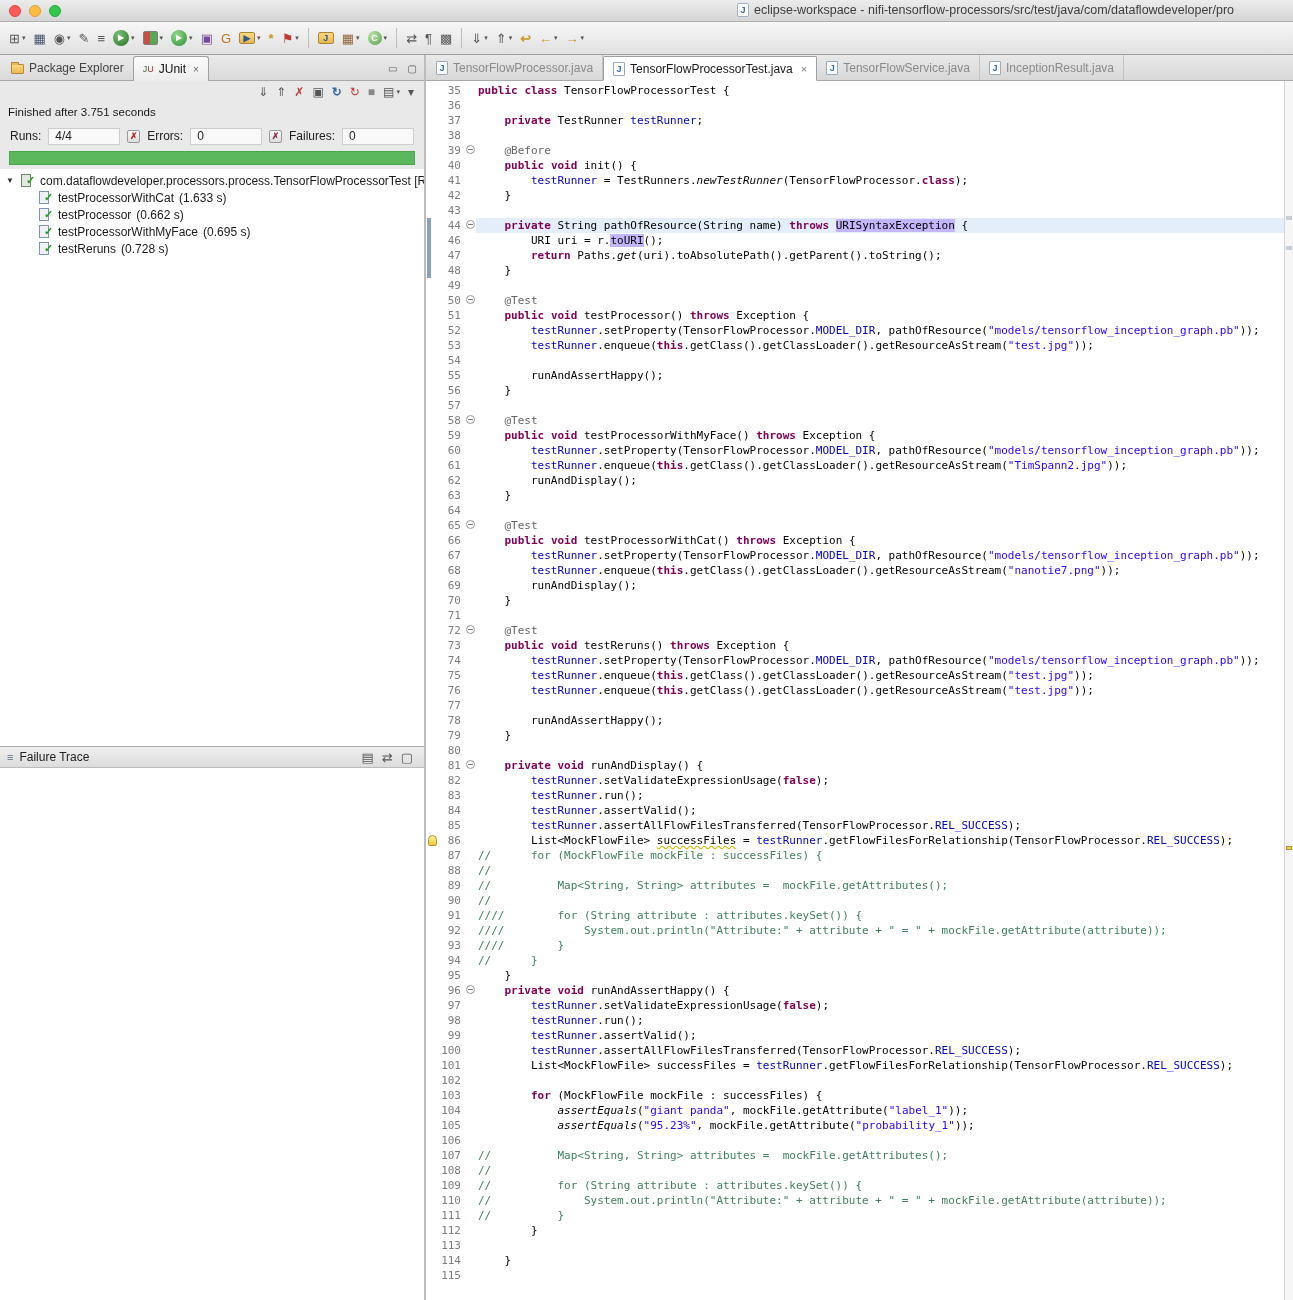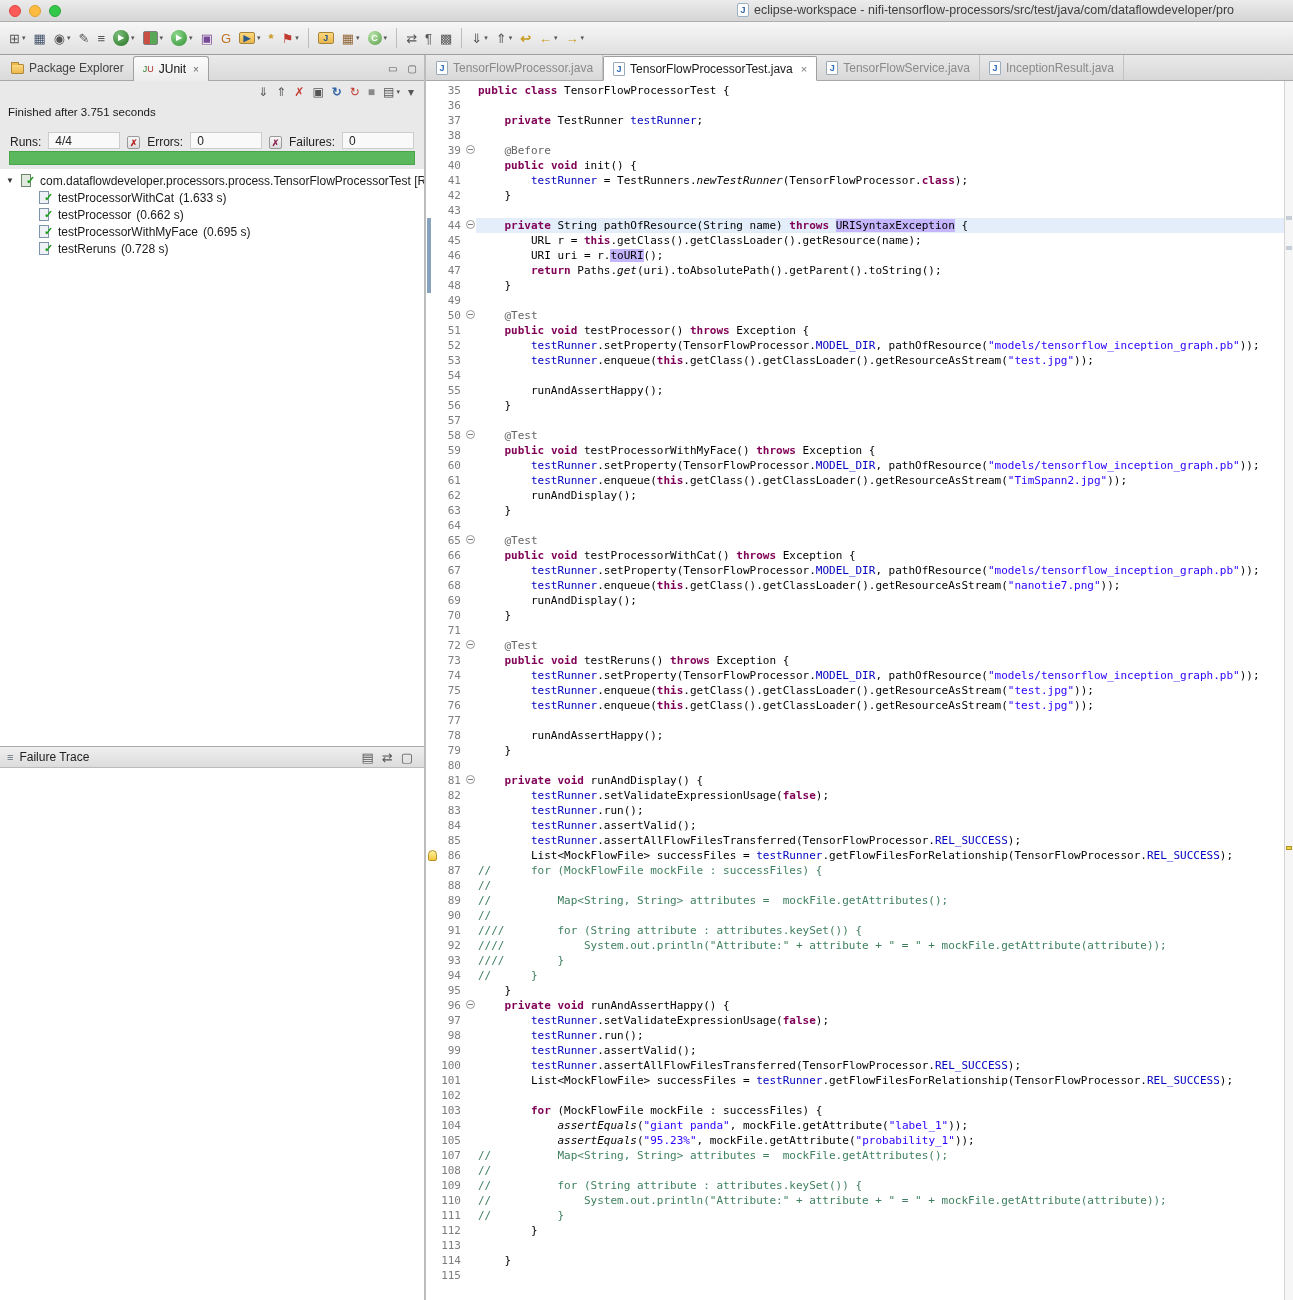--- a/index.html
+++ b/index.html
@@ -49,21 +49,21 @@
   .winbtn{font-size:10px;color:#555;padding:0 5px 6px 5px}
   .pkg-ic{width:13px;height:10px;background:linear-gradient(#ffd87e,#edb94f);border:1px solid #b08a3c;border-radius:1px;position:relative;margin-top:2px}
   .pkg-ic::before{content:'';position:absolute;top:-3px;left:-1px;width:6px;height:2px;background:#edb94f;border:1px solid #b08a3c;border-bottom:none;border-radius:1px 1px 0 0}
   .ju-ic{font-size:9px;font-weight:normal}
   .ju-ic .j{color:#2a7a2a}.ju-ic .u{color:#b03030}
 
   .jtoolbar{height:22px;flex:none;display:flex;justify-content:flex-end;align-items:center;padding:0 6px;background:#e9e9e9}
   .jtoolbar .tbi{height:20px}
   .jtoolbar .gl{font-size:12px}
   .status{height:20px;flex:none;font-size:11.5px;color:#1a1a1a;padding:3px 8px 0}
-  .counts{height:26px;flex:none;display:flex;align-items:flex-end;padding:0 10px;font-size:12px;color:#222;gap:7px}
+  .counts{height:26px;flex:none;display:flex;align-items:center;padding:0 10px;font-size:12px;color:#222;gap:7px}
   .chip{min-width:72px;height:17px;border:1px solid #cdcdcd;background:#f9f9f9;display:inline-flex;align-items:center;padding:0 6px;font-size:12px}
   .cnt-ic{width:14px;height:13px;background:linear-gradient(#f8f8f8,#ddd);border:1px solid #999;font-size:9px;font-weight:bold;display:inline-flex;align-items:center;justify-content:center;border-radius:2px}
   .cnt-ic.err{color:#b22222}
   .cnt-ic.fail{color:#8b2252}
   .pbar-wrap{height:20px;flex:none;padding:2px 9px 0}
   .pbar{height:14px;background:#5cb85c;border:1px solid #49a549}
 
   .tree{flex:1;background:#fff;overflow:hidden;padding-top:3px;font-size:12px;color:#1a1a1a}
   .trow{height:17px;display:flex;align-items:center;gap:5px;padding-left:6px;white-space:nowrap;overflow:hidden}
   .trow.test{padding-left:38px}
@@ -100,21 +100,21 @@
   .cur .txt{background:#e4eefa}
   .t-p{color:#000}
   .t-k{color:#7f0055;font-weight:bold}
   .t-s{color:#2a00ff}
   .t-cm{color:#3f7f5f}
   .t-fl{color:#0000c0}
   .t-sf{color:#0000c0;}
   .t-sm{font-style:italic;color:#000}
   .t-a{color:#646464}
   .t-occ{background:#c4b5fd}
-  .t-wv{color:#000;text-decoration-style:wavy;text-decoration-color: #c8b400;}
+  .t-wv{color:#000;text-decoration:underline;text-decoration-style:wavy;text-decoration-color: #c8b400;}
   .overview{position:absolute;top:0;right:0;bottom:0;width:9px;background:#f6f6f6;border-left:1px solid #d4d4d4}
   .ov{position:absolute;left:1px;width:6px;height:4px}
   .ov.o1{top:135px;background:#c6cfd8}
   .ov.o2{top:165px;background:#c6cfd8}
   .ov.ow{top:765px;background:#efd34b;border:1px solid #b2901f}
 </style>
 </head>
 <body>
 
 <div class="window">
@@ -424,26 +424,20 @@
             <div class="cl cur">
               <span class="ann range"></span>
               <span class="num">44</span>
               <span class="foldc">
                 <span class="fm"></span>
               </span>
               <span class="txt"><span class="t-p">    </span><span class="t-k">private</span><span class="t-p"> String pathOfResource(String name) </span><span class="t-k">throws</span><span class="t-p"> </span><span class="t-occ">URISyntaxException</span><span class="t-p"> {</span></span>
             </div>
             <div class="cl">
               <span class="ann range"></span>
-              <span class="num">45</span>
-              <span class="foldc"></span>
-              <span class="txt"><span class="t-p">        URL r = </span><span class="t-k">this</span><span class="t-p">.getClass().getClassLoader().getResource(name);</span></span>
-            </div>
-            <div class="cl">
-              <span class="ann range"></span>
               <span class="num">46</span>
               <span class="foldc"></span>
               <span class="txt"><span class="t-p">        URI uri = r.</span><span class="t-occ">toURI</span><span class="t-p">();</span></span>
             </div>
             <div class="cl">
               <span class="ann range"></span>
               <span class="num">47</span>
               <span class="foldc"></span>
               <span class="txt"><span class="t-p">        </span><span class="t-k">return</span><span class="t-p"> Paths.</span><span class="t-sm">get</span><span class="t-p">(uri).toAbsolutePath().getParent().toString();</span></span>
             </div>
@@ -801,20 +795,26 @@
               <span class="ann"></span>
               <span class="num">104</span>
               <span class="foldc"></span>
               <span class="txt"><span class="t-p">            </span><span class="t-sm">assertEquals</span><span class="t-p">(</span><span class="t-s">"giant panda"</span><span class="t-p">, mockFile.getAttribute(</span><span class="t-s">"label_1"</span><span class="t-p">));</span></span>
             </div>
             <div class="cl">
               <span class="ann"></span>
               <span class="num">105</span>
               <span class="foldc"></span>
               <span class="txt"><span class="t-p">            </span><span class="t-sm">assertEquals</span><span class="t-p">(</span><span class="t-s">"95.23%"</span><span class="t-p">, mockFile.getAttribute(</span><span class="t-s">"probability_1"</span><span class="t-p">));</span></span>
+            </div>
+            <div class="cl">
+              <span class="ann"></span>
+              <span class="num">106</span>
+              <span class="foldc"></span>
+              <span class="txt"></span>
             </div>
             <div class="cl">
               <span class="ann"></span>
               <span class="num">107</span>
               <span class="foldc"></span>
               <span class="txt"><span class="t-cm">//          Map&lt;String, String&gt; attributes =  mockFile.getAttributes();</span></span>
             </div>
             <div class="cl">
               <span class="ann"></span>
               <span class="num">108</span>

